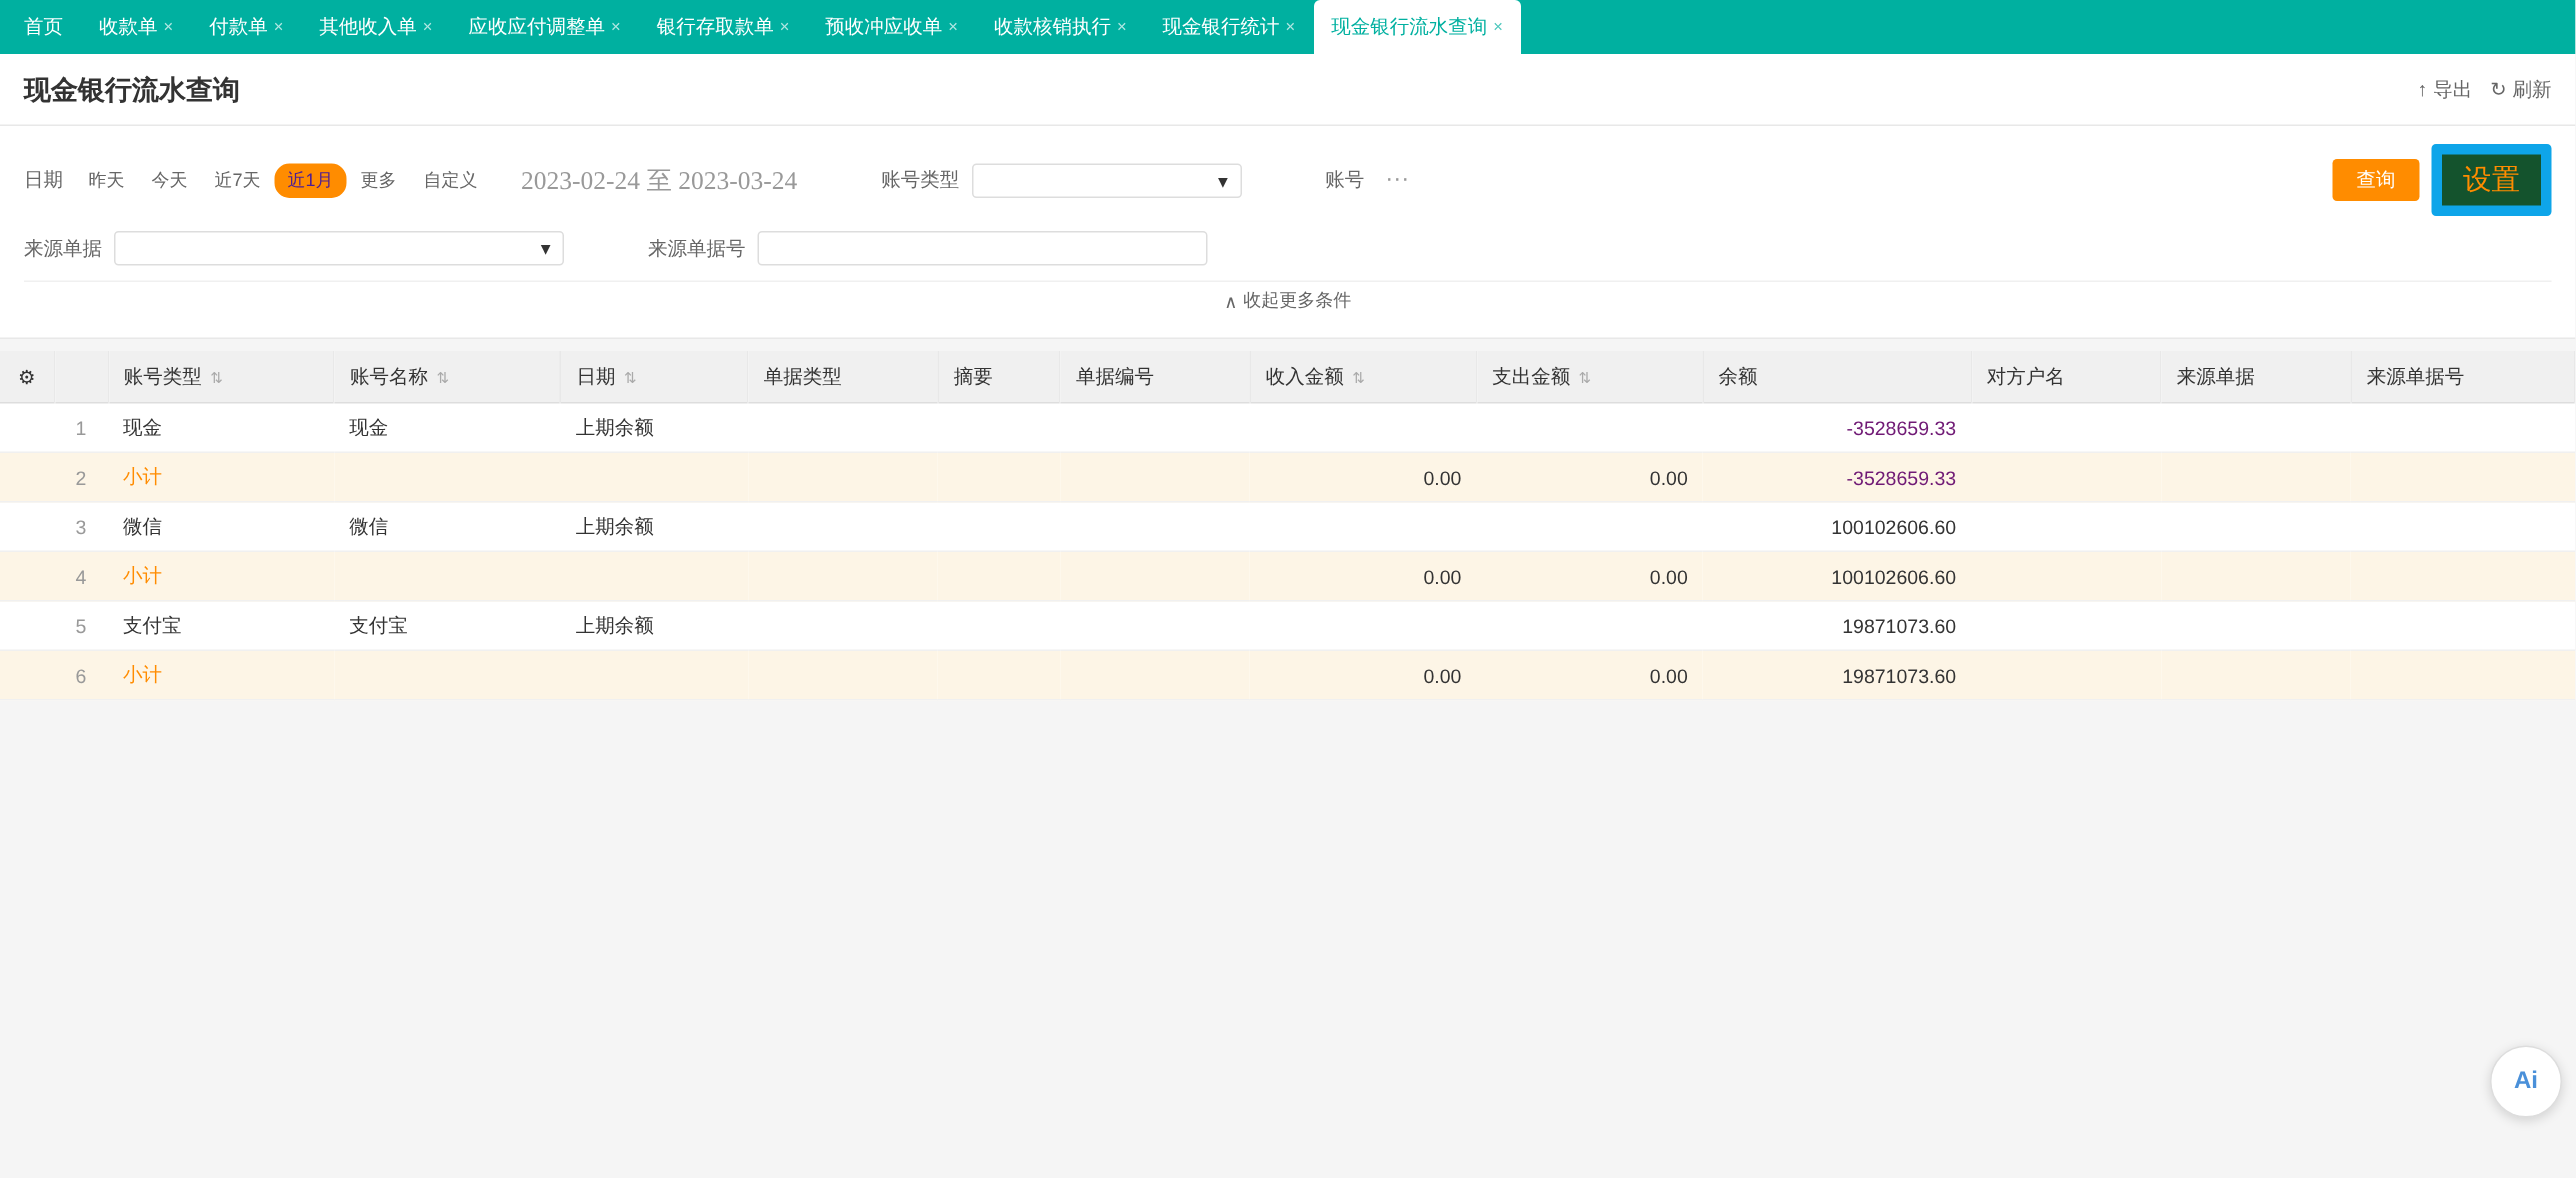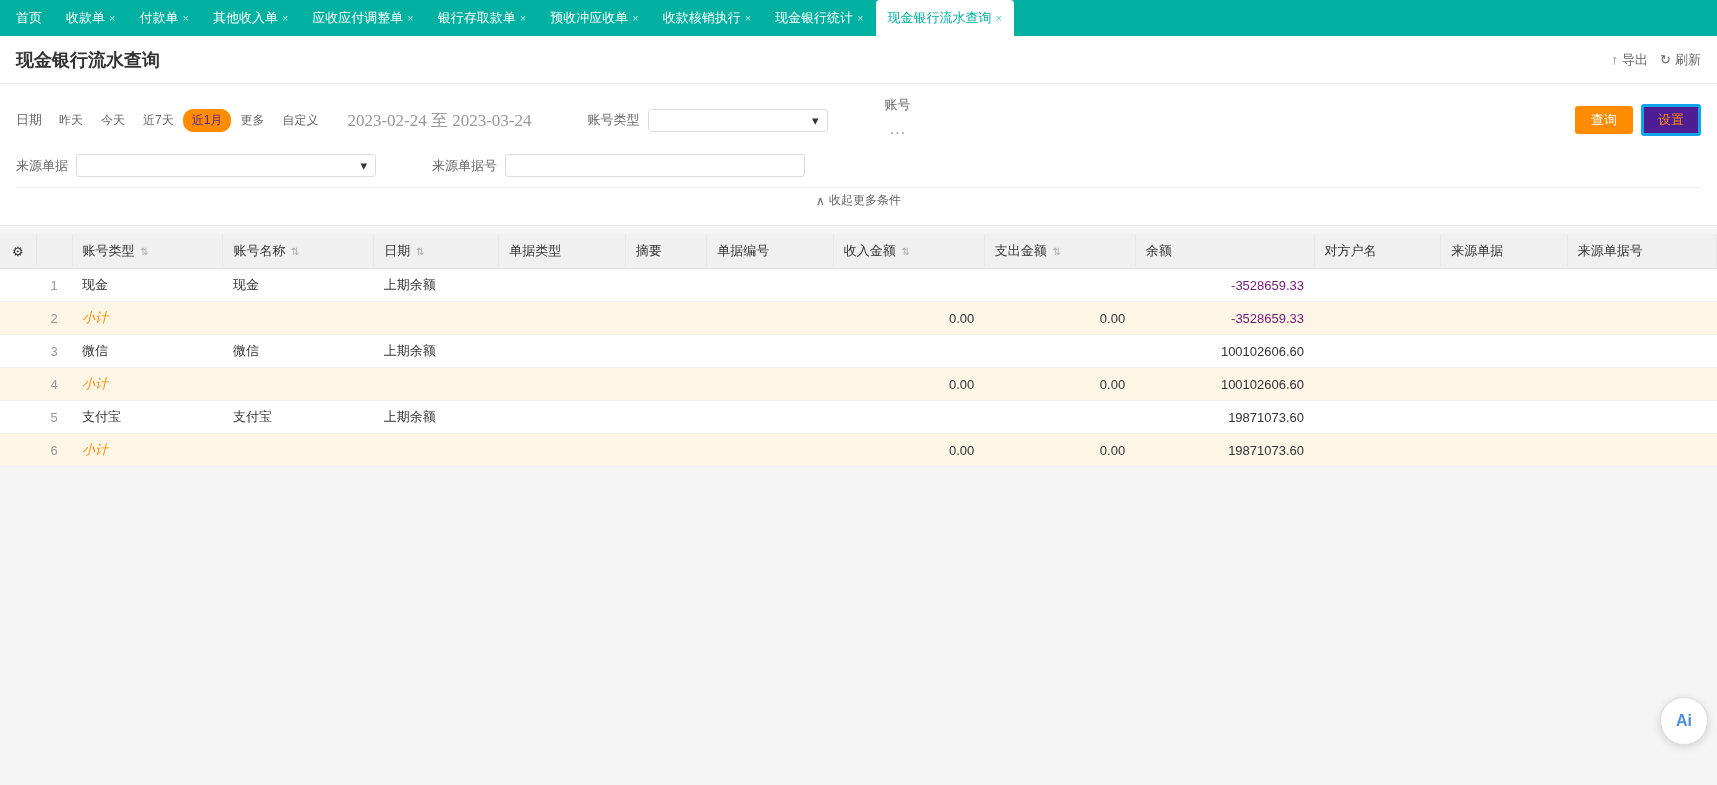--- a/index.html
+++ b/index.html
@@ -140,27 +140,27 @@
     .query-btn {
       background: #ff8c00;
       color: #fff;
       border: none;
       padding: 5px 16px;
       border-radius: 3px;
       cursor: pointer;
       font-size: 13px;
     }
     .settings-btn {
-      background: #4c1d95;
+      background: #14532d;
       color: #ff8c00;
-      border: 3px solid #0ea5e9;
+      border: 7px solid #0ea5e9;
       padding: 4px 14px;
       border-radius: 3px;
       cursor: pointer;
-      font-size: 13px;
+      font-size: 19px;
     }
     .collapse-btn {
       display: flex;
       align-items: center;
       justify-content: center;
       gap: 4px;
       color: #666;
       cursor: pointer;
       font-size: 12px;
       padding: 4px 0;
@@ -209,21 +209,21 @@
       background: #fdf5e6;
     }
     tbody td {
       padding: 7px 10px;
       color: #333;
       white-space: nowrap;
     }
     td.num { text-align: right; }
     td.red-num { text-align: right; color: #701a75; }
     td.row-num { color: #999; text-align: center; }
-    td.orange-text { color: #ff8c00; font-style: italic; }
+    td.orange-text { color: #ff8c00; }
 
     .ai-badge {
       position: fixed;
       right: 9px;
       bottom: 40px;
       background: #fff;
       border: 1px solid #ddd;
       border-radius: 50%;
       width: 48px;
       height: 48px;
@@ -314,21 +314,21 @@
     <span class="date-range">2023-02-24 至 2023-03-24</span>
 
     <div class="filter-item" style="margin-left: 40px;">
       <span class="filter-label">账号类型</span>
       <div class="filter-select">
         <span class="filter-select-text"></span>
         <span>▾</span>
       </div>
     </div>
 
-    <div class="filter-item" style="margin-left: 40px; flex-direction: column;">
+    <div class="filter-item" style="margin-left: 40px;">
       <span class="filter-label">账号</span>
       <span class="dots-btn">···</span>
     </div>
 
     <div style="margin-left: auto; display: flex; gap: 8px; align-items: center;">
       <button class="query-btn">查询</button>
       <button class="settings-btn">设置</button>
     </div>
   </div>
 

